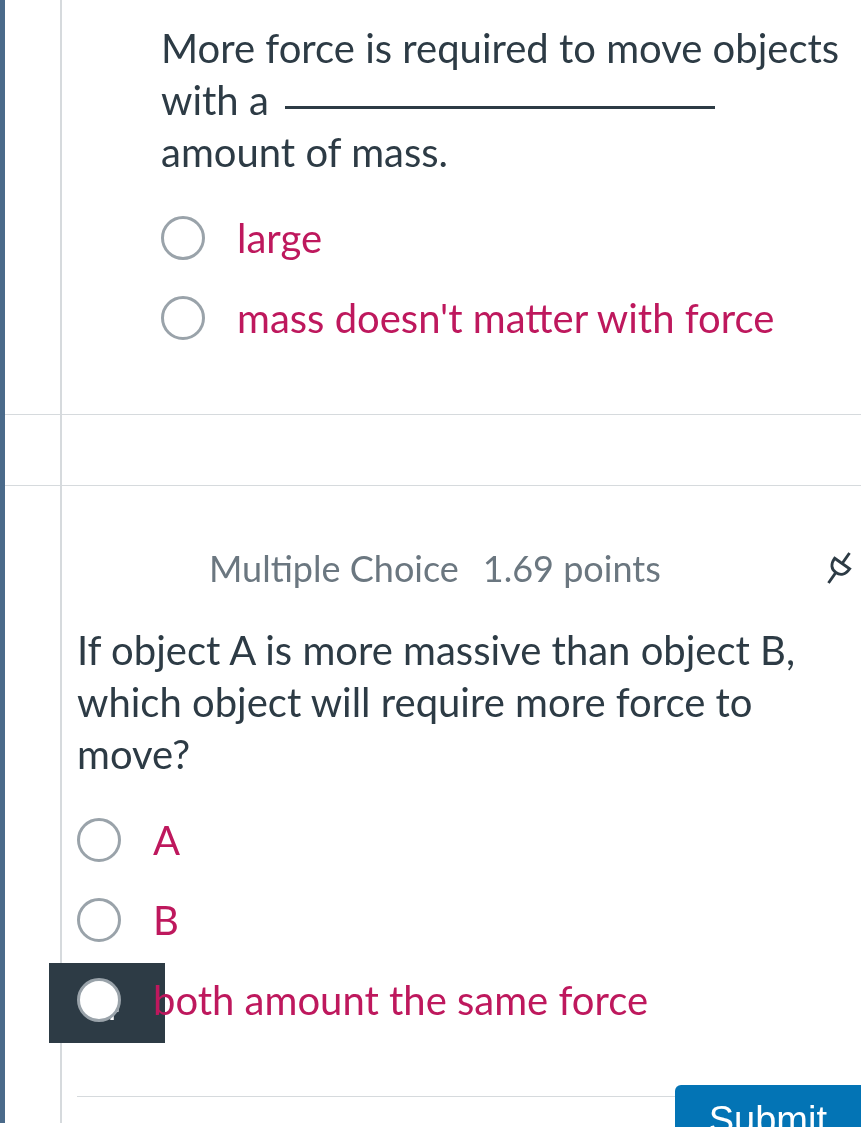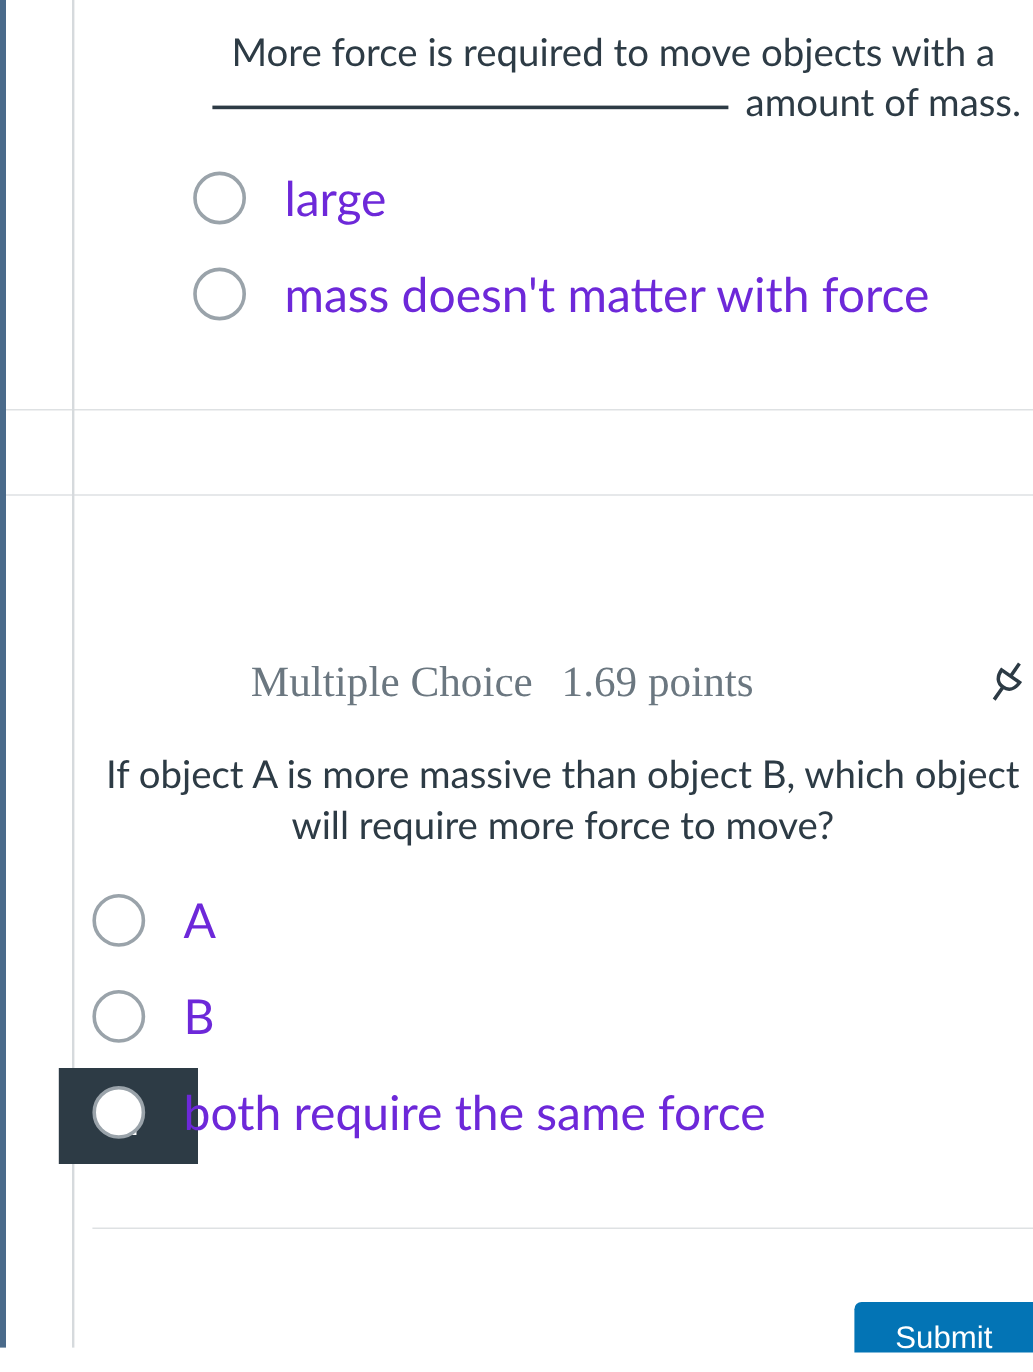--- a/index.html
+++ b/index.html
@@ -48,46 +48,44 @@
   }
   .q4 .num-badge { top: 0; }
   .q-meta {
     display: flex;
     align-items: center;
     gap: 24px;
     color: #6b7780;
     font-size: 36px;
     padding-top: 0;
     position: relative;
-    font-family: Liberation Serif, serif;
   }
   .q3 .q-meta {
     margin-top: -20px;
     height: 26px;
     overflow: hidden;
     align-items: flex-end;
     opacity: 0.9;
   }
   .meta-row { display: flex; align-items: center; gap: 24px; }
   .pin-icon {
     position: absolute;
     right: 0;
     top: 50%;
     transform: translateY(-50%) rotate(35deg);
     color: #2d3b45;
     width: 44px;
     height: 44px;
   }
   .q-text {
-    font-size: 32px;
+    font-size: 40px;
     line-height: 1.3;
     color: #2d3b45;
     padding-top: 16px;
     padding-bottom: 8px;
-    text-align: center;
   }
   .blank {
     display: inline-block;
     border-bottom: 3px solid #2d3b45;
     width: 430px;
     vertical-align: baseline;
     position: relative;
     top: -6px;
     margin: 0 6px;
   }
@@ -104,32 +102,32 @@
   .radio {
     width: 44px;
     height: 44px;
     border: 3px solid #9aa3aa;
     border-radius: 50%;
     flex: 0 0 auto;
     background: #fff;
   }
   .opt-label {
     font-size: 40px;
-    color: #6d28d9;
+    color: #be185d;
   }
   .q4 { padding-top: 70px; }
   .submit-btn {
     position: absolute;
     right: 0;
     bottom: -4px;
     background: #0374b5;
     color: #fff;
     border: none;
     border-radius: 6px 0 0 0;
-    font-size: 26px;
+    font-size: 38px;
     padding: 20px 34px 6px 34px;
     height: 42px;
     overflow: hidden;
     display: flex;
     align-items: flex-start;
     cursor: pointer;
   }
   .submit-btn span { transform: translateY(-6px); }
 </style>
 </head>
@@ -183,21 +181,21 @@
         <div class="option">
           <div class="radio"></div>
           <div class="opt-label">A</div>
         </div>
         <div class="option">
           <div class="radio"></div>
           <div class="opt-label">B</div>
         </div>
         <div class="option">
           <div class="radio"></div>
-          <div class="opt-label">both require the same force</div>
+          <div class="opt-label">both amount the same force</div>
         </div>
       </div>
       <div style="border-bottom:1px solid #d6dadd;"></div>
     </div>
   </div>
 
   <button class="submit-btn">
     <span>Submit</span>
   </button>
 </div>

